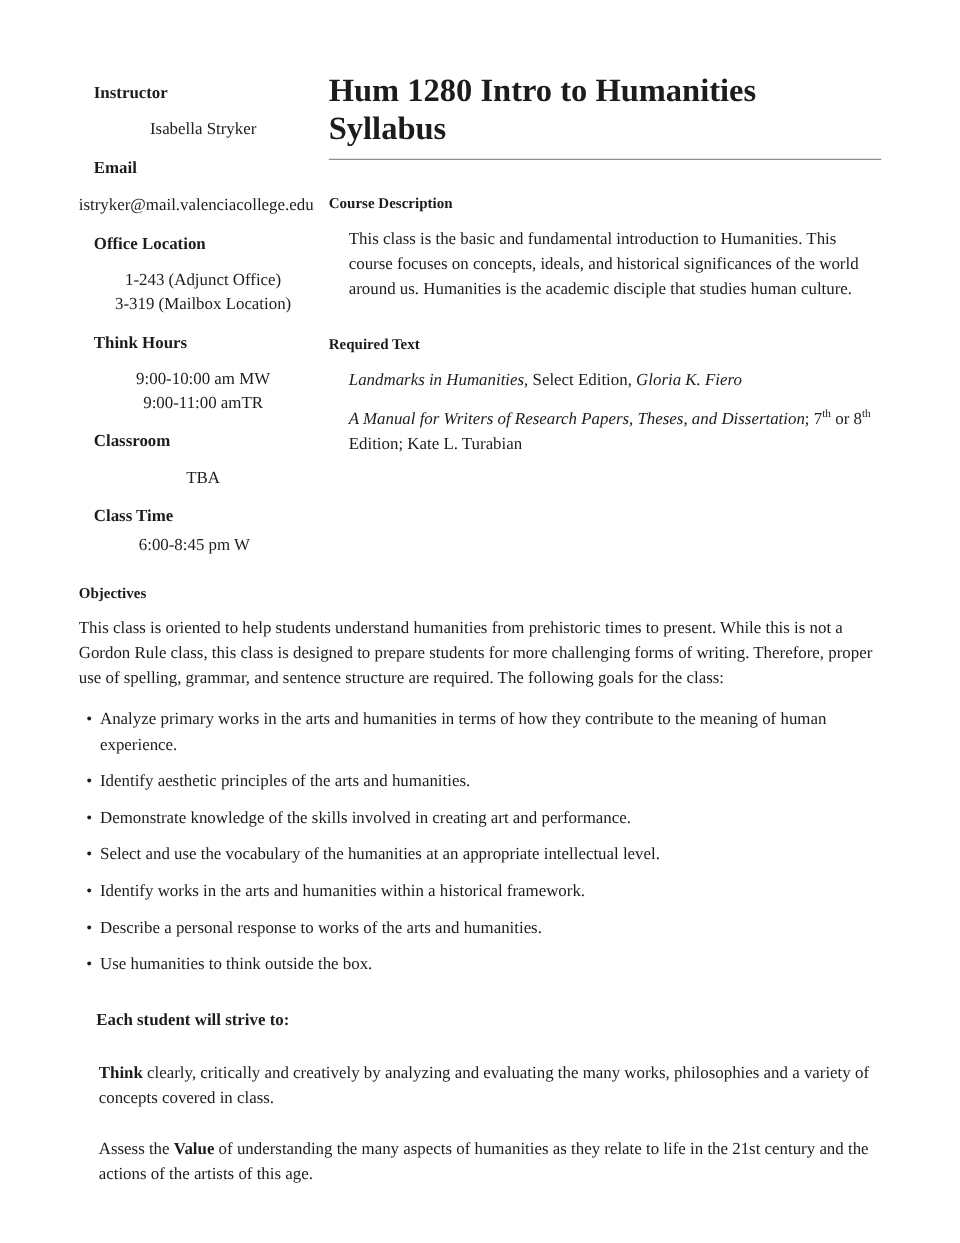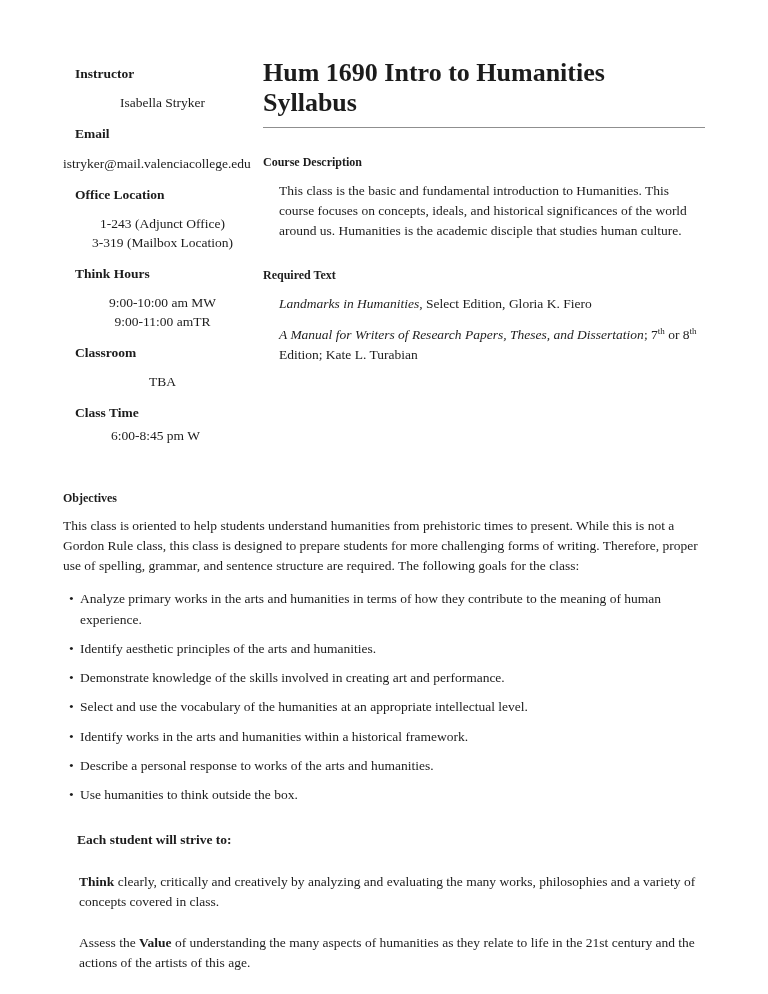--- a/index.html
+++ b/index.html
@@ -44,21 +44,21 @@
     line-height:1.15;
     margin:0 0 9px 0;
   }
   .title-rule { border:none; border-top:1px solid #8f8f8f; margin:0 0 25px 0; }
   h2.sec { font-size:12px; font-weight:bold; margin:0 0 10px 0; }
   .main p { margin:0 0 11px 16px; line-height:1.48; }
   .main .after-block { margin-bottom:25px; }
   sup { font-size:9px; line-height:0; }
 
   
-  .objectives { margin-top:32px;font-family:Liberation Serif, serif; }
+  .objectives { margin-top:8px;font-family:Liberation Serif, serif; }
   .objectives h2.sec { margin-bottom:9px; }
   .objectives .intro { margin:0 0 13px 0; }
   .goal-list { list-style:none; }
   .goal-list li { position:relative; padding-left:17px; margin-bottom:9px; }
   .goal-list li::before {
     content:"\2022";
     position:absolute; left:6px; top:0;
   }
 
   
@@ -96,28 +96,28 @@
         <div class="sb-label">Classroom</div>
         <div class="sb-line">TBA</div>
       </div>
       <div class="sb-section tight">
         <div class="sb-label">Class Time</div>
         <div class="sb-line flush">6:00-8:45 pm W</div>
       </div>
     </aside>
 
     <main class="main">
-      <h1>Hum 1690 Intro to Humanities Syllabus</h1>
+      <h1>Hum 1280 Intro to Humanities Syllabus</h1>
       <hr class="title-rule">
 
       <h2 class="sec">Course Description</h2>
       <p class="after-block">This class is the basic and fundamental introduction to Humanities. This course focuses on concepts, ideals, and historical significances of the world around us. Humanities is the academic disciple that studies human culture.</p>
 
       <h2 class="sec">Required Text</h2>
-      <p><span style="font-style: italic;">Landmarks in Humanities</span><span>, Select Edition, </span><span style="">Gloria K. Fiero</span></p>
+      <p><span style="font-style: italic;">Landmarks in Humanities</span><span>, Select Edition, </span><span style="font-style: italic;">Gloria K. Fiero</span></p>
       <p><span style="font-style: italic;">A Manual for Writers of Research Papers, Theses, and Dissertation</span><span>; 7</span><sup>th</sup><span> or 8</span><sup>th</sup><span> Edition; Kate L. Turabian</span></p>
     </main>
 
   </div>
 
   <section class="objectives">
     <h2 class="sec">Objectives</h2>
     <p class="intro">This class is oriented to help students understand humanities from prehistoric times to present. While this is not a Gordon Rule class, this class is designed to prepare students for more challenging forms of writing. Therefore, proper use of spelling, grammar, and sentence structure are required. The following goals for the class:</p>
     <ul class="goal-list">
       <li>Analyze primary works in the arts and humanities in terms of how they contribute to the meaning of human experience.</li>

